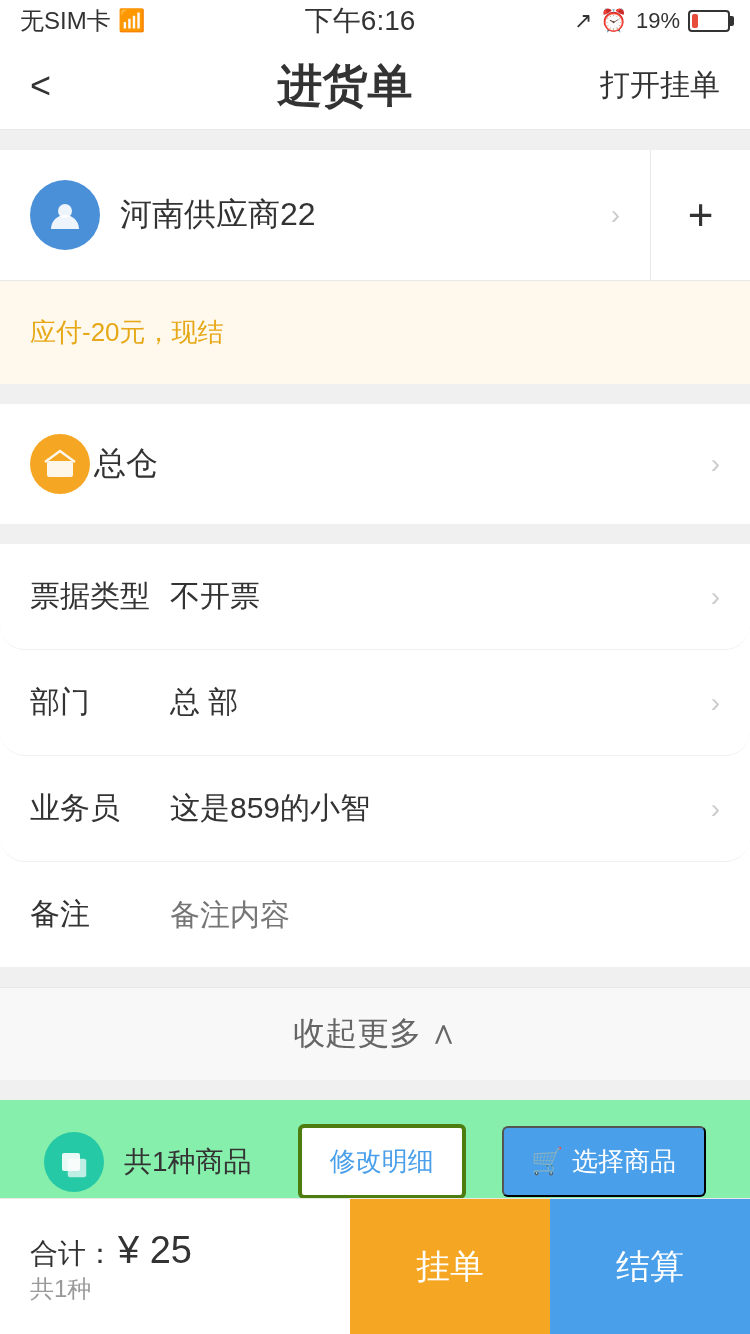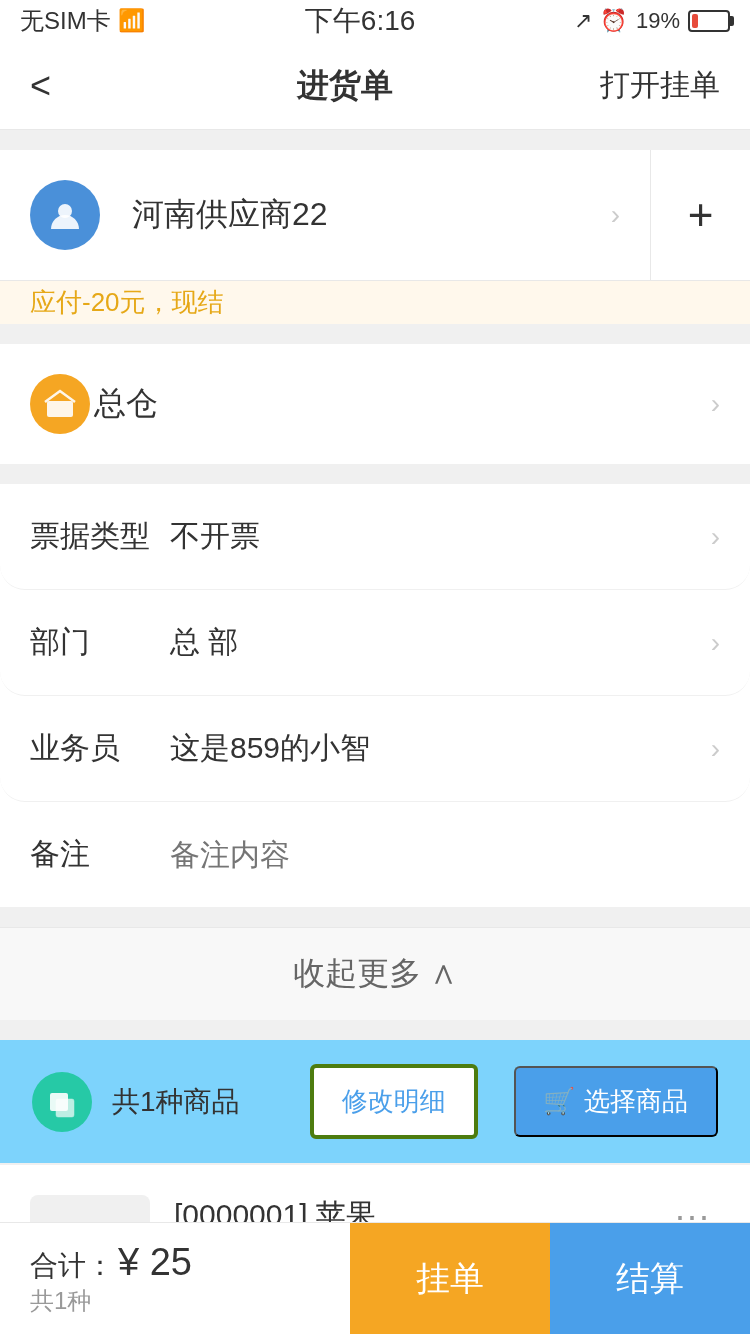--- a/index.html
+++ b/index.html
@@ -62,21 +62,21 @@
       padding: 0 30px;
       border-bottom: 1px solid #e8e8e8;
     }
     .nav-back {
       font-size: 36px;
       color: #333;
       cursor: pointer;
       width: 60px;
     }
     .nav-title {
-      font-size: 32px;
+      font-size: 45px;
       font-weight: 600;
       color: #333;
     }
     .nav-action {
       font-size: 30px;
       color: #333;
       cursor: pointer;
     }
 
     
@@ -90,21 +90,21 @@
       margin-bottom: 0;
       display: flex;
       align-items: stretch;
       border-bottom: 1px solid #e8e8e8;
     }
     .supplier-main {
       flex: 1;
       display: flex;
       align-items: center;
       padding: 30px;
-      gap: 32px;
+      gap: 20px;
       cursor: pointer;
     }
     .supplier-avatar {
       width: 70px; height: 70px;
       border-radius: 50%;
       background: #4a90d9;
       display: flex; align-items: center; justify-content: center;
       color: #fff;
       font-size: 32px;
       flex-shrink: 0;
@@ -123,21 +123,21 @@
       display: flex; align-items: center; justify-content: center;
       font-size: 44px;
       color: #333;
       border-left: 1px solid #e8e8e8;
       cursor: pointer;
     }
 
     
     .notice-bar {
       background: #fff8ec;
-      padding: 4px 30px;
+      padding: 34px 30px;
       font-size: 26px;
       color: #e6a817;
       margin-bottom: 20px;
     }
 
     
     .warehouse-row {
       background: #fff;
       display: flex;
       align-items: center;
@@ -206,24 +206,24 @@
       padding: 24px;
       font-size: 32px;
       color: #666;
       cursor: pointer;
       margin-bottom: 20px;
       border-top: 1px solid #e8e8e8;
     }
 
     
     .products-header {
-      background: #7dd3fc;
-      display: flex;
-      align-items: center;
-      padding: 24px 32px;
+      background: #86efac;
+      display: flex;
+      align-items: center;
+      padding: 24px 44px;
       gap: 20px;
       margin-bottom: 2px;
     }
     .product-count-icon {
       width: 60px; height: 60px;
       border-radius: 50%;
       background: #26c9a6;
       display: flex; align-items: center; justify-content: center;
       font-size: 28px;
       flex-shrink: 0;
@@ -298,21 +298,21 @@
       font-size: 36px;
       cursor: pointer;
       padding: 0 10px;
     }
 
     
     .bottom-bar {
       position: fixed;
       bottom: 0;
       width: 750px;
-      height: 112px;
+      height: 136px;
       display: flex;
       align-items: stretch;
       background: #fff;
       border-top: 1px solid #e8e8e8;
     }
     .bottom-total {
       flex: 1;
       display: flex;
       flex-direction: column;
       justify-content: center;

